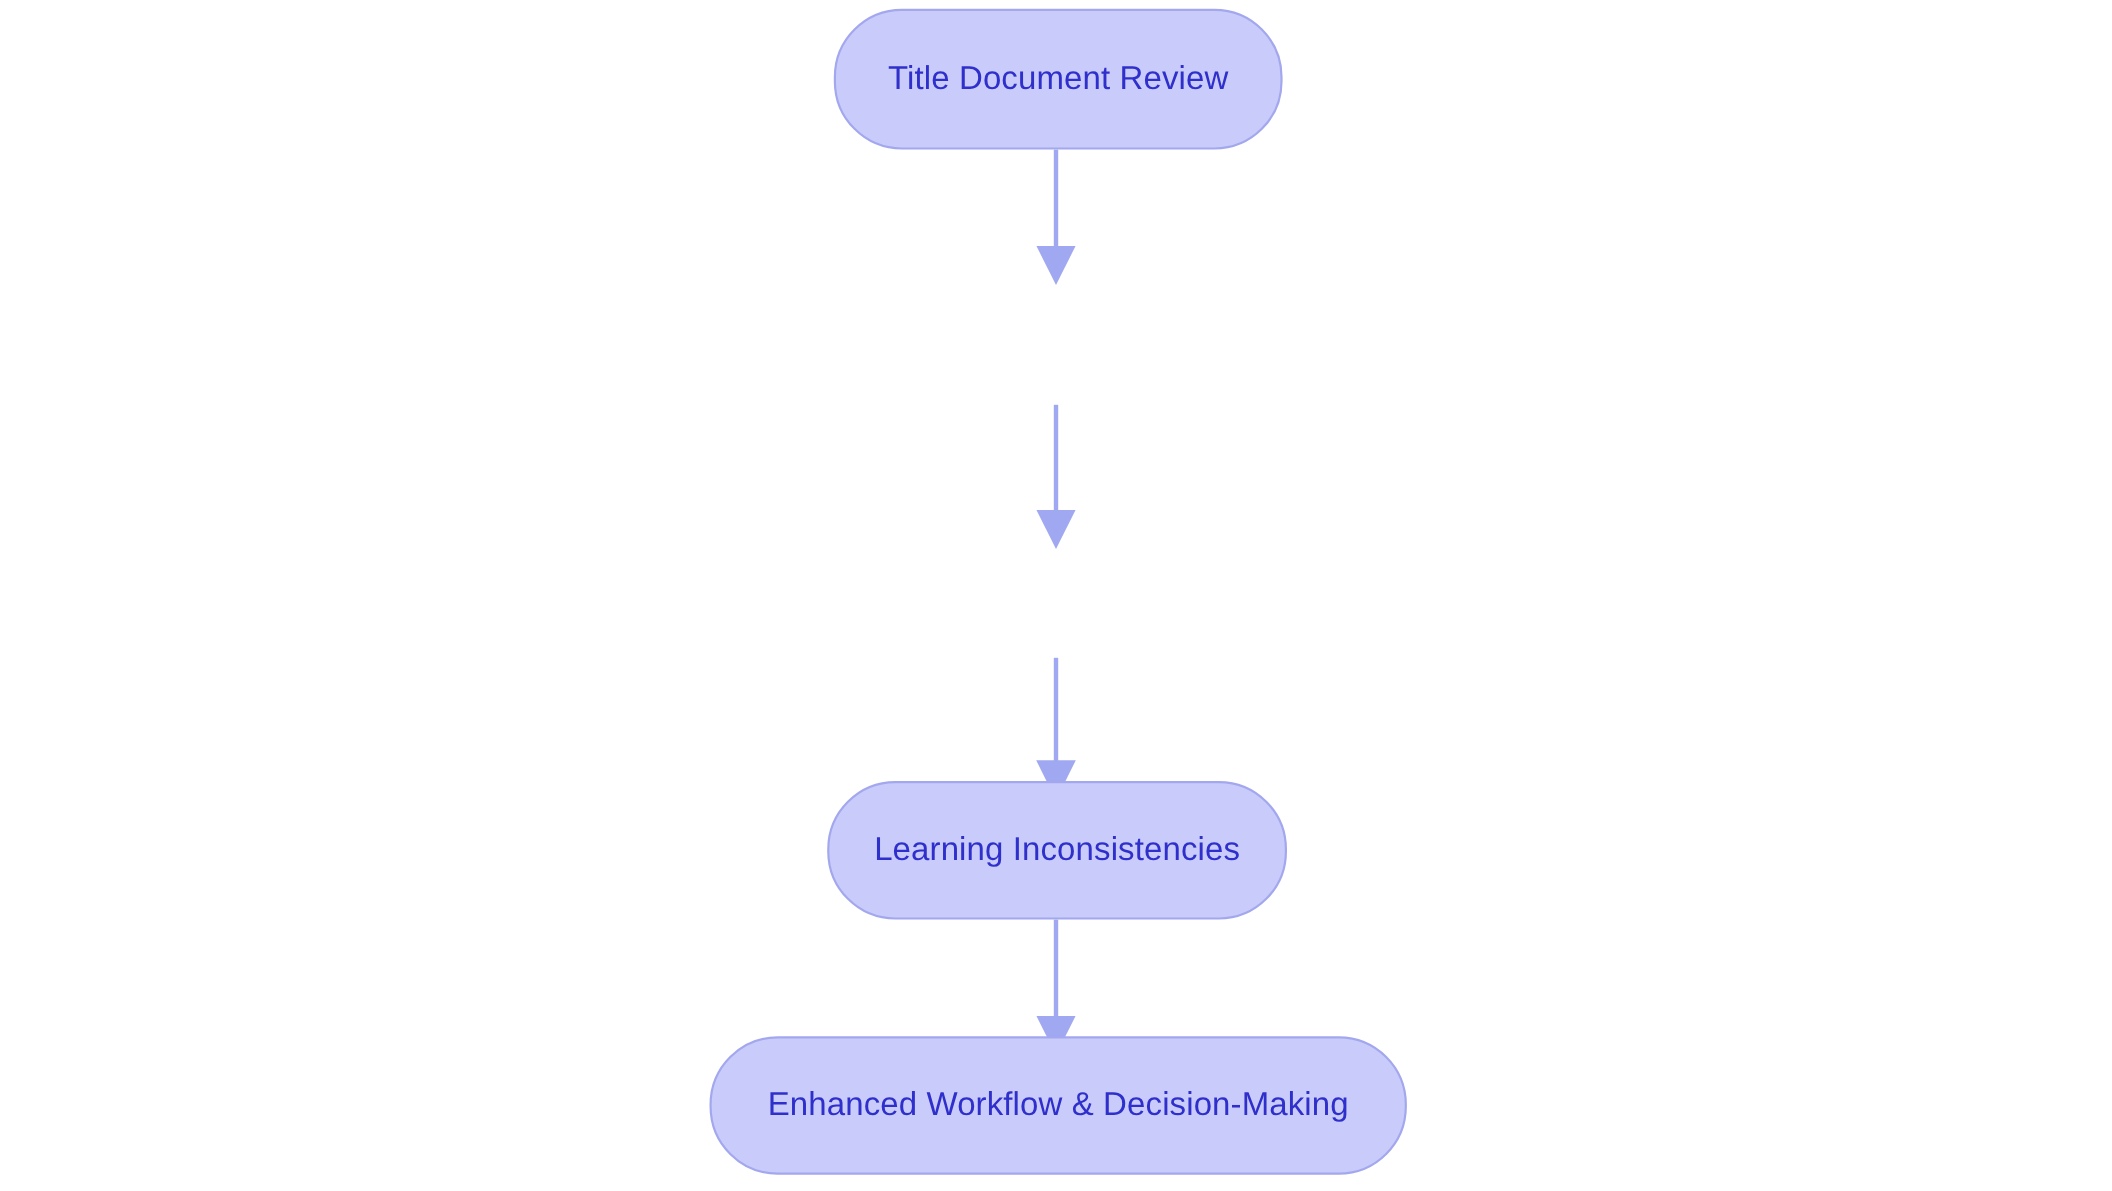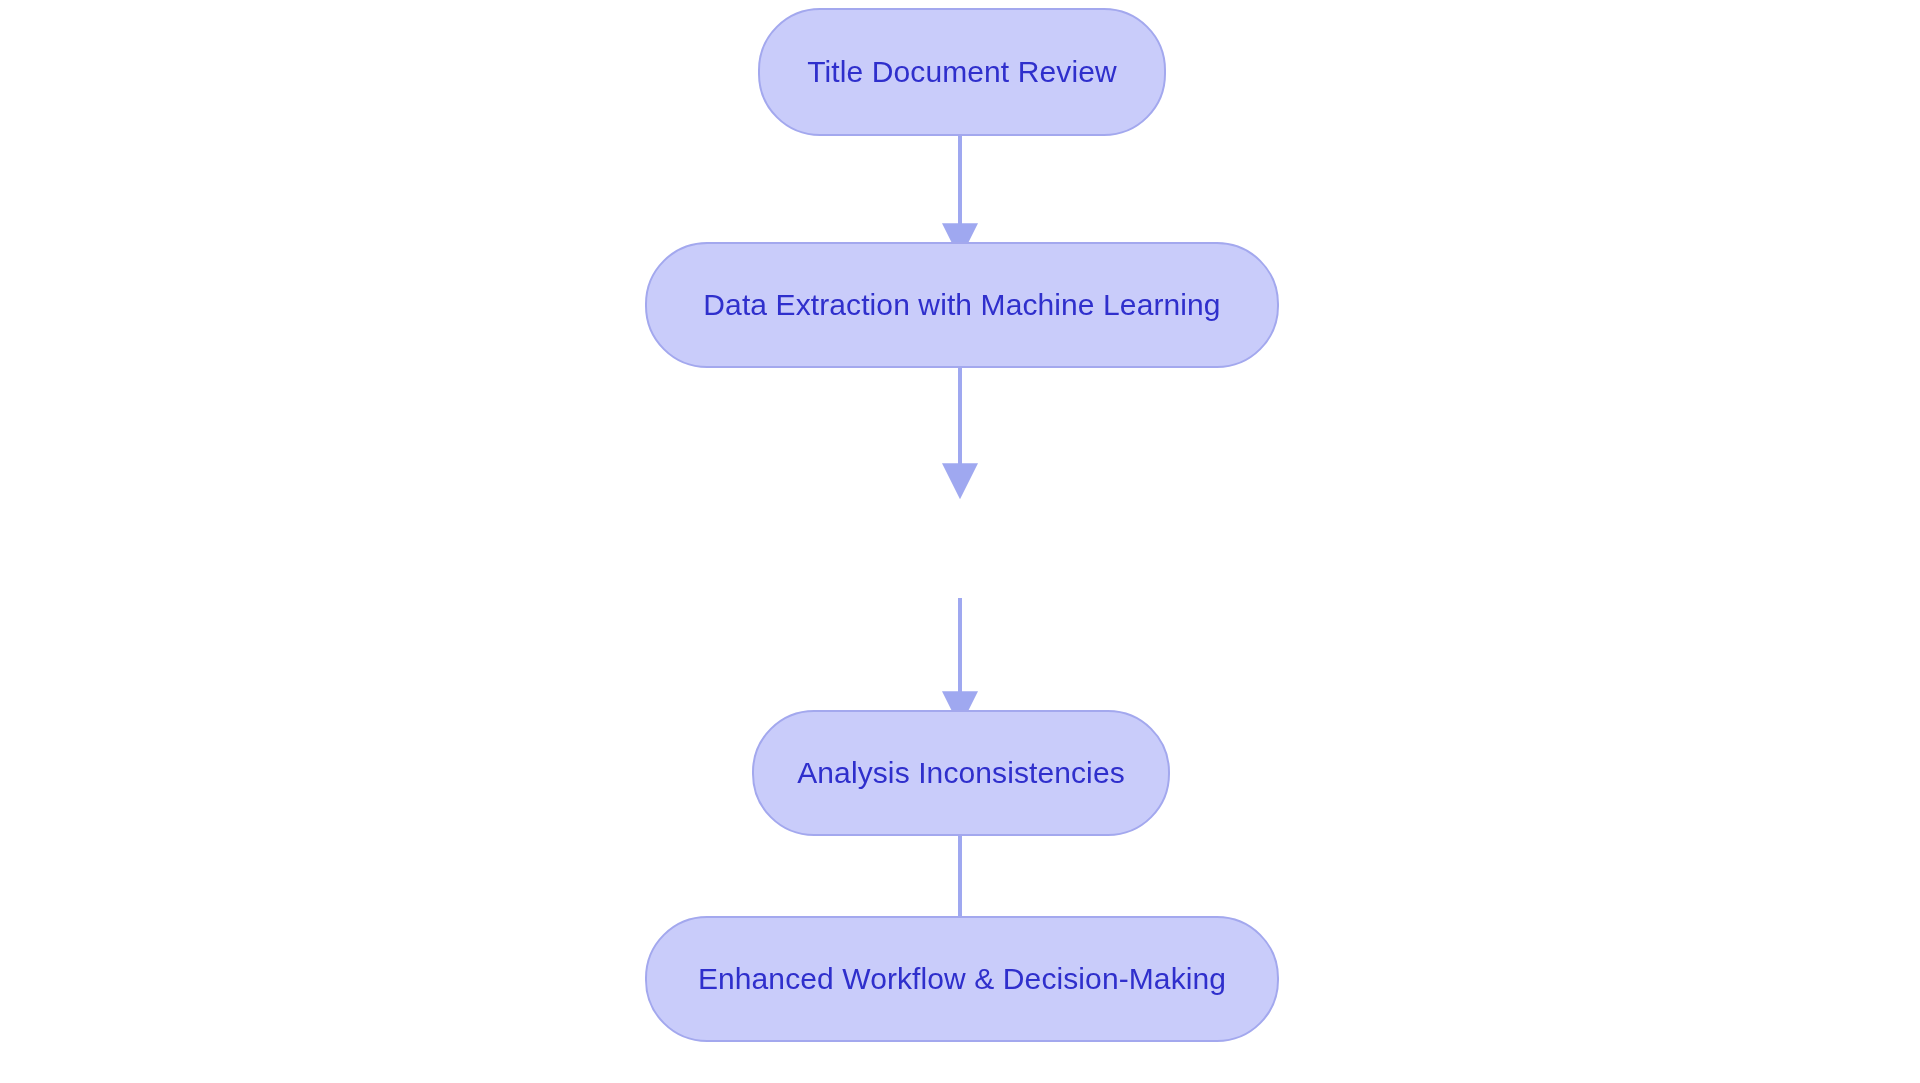--- a/index.html
+++ b/index.html
@@ -86,27 +86,24 @@
 
     <line x1="960" y1="836" x2="960" y2="928" stroke="#9fa8f0" stroke-width="4" marker-end="url(#arrowhead)"></line>
   </svg>
 
   <div id="node-layer">
 
     <div class="flow-node" style="left:758px; top:8px; width:408px; height:128px;">
       <span class="flow-node-label">Title Document Review</span>
     </div>
 
-    <div class="flow-node" style="left:645px; top:242px; width:634px; height:126px;">
-      <span class="flow-node-label">Data Extraction with Machine Learning</span>
-    </div>
 
 
     <div class="flow-node" style="left:752px; top:710px; width:418px; height:126px;">
-      <span class="flow-node-label">Analysis Inconsistencies</span>
+      <span class="flow-node-label">Learning Inconsistencies</span>
     </div>
 
-    <div class="flow-node" style="left:645px; top:916px; width:634px; height:126px;">
+    <div class="flow-node" style="left:645px; top:942px; width:634px; height:126px;">
       <span class="flow-node-label">Enhanced Workflow &amp; Decision-Making</span>
     </div>
 
   </div>
 </div>
 
 </body></html>

